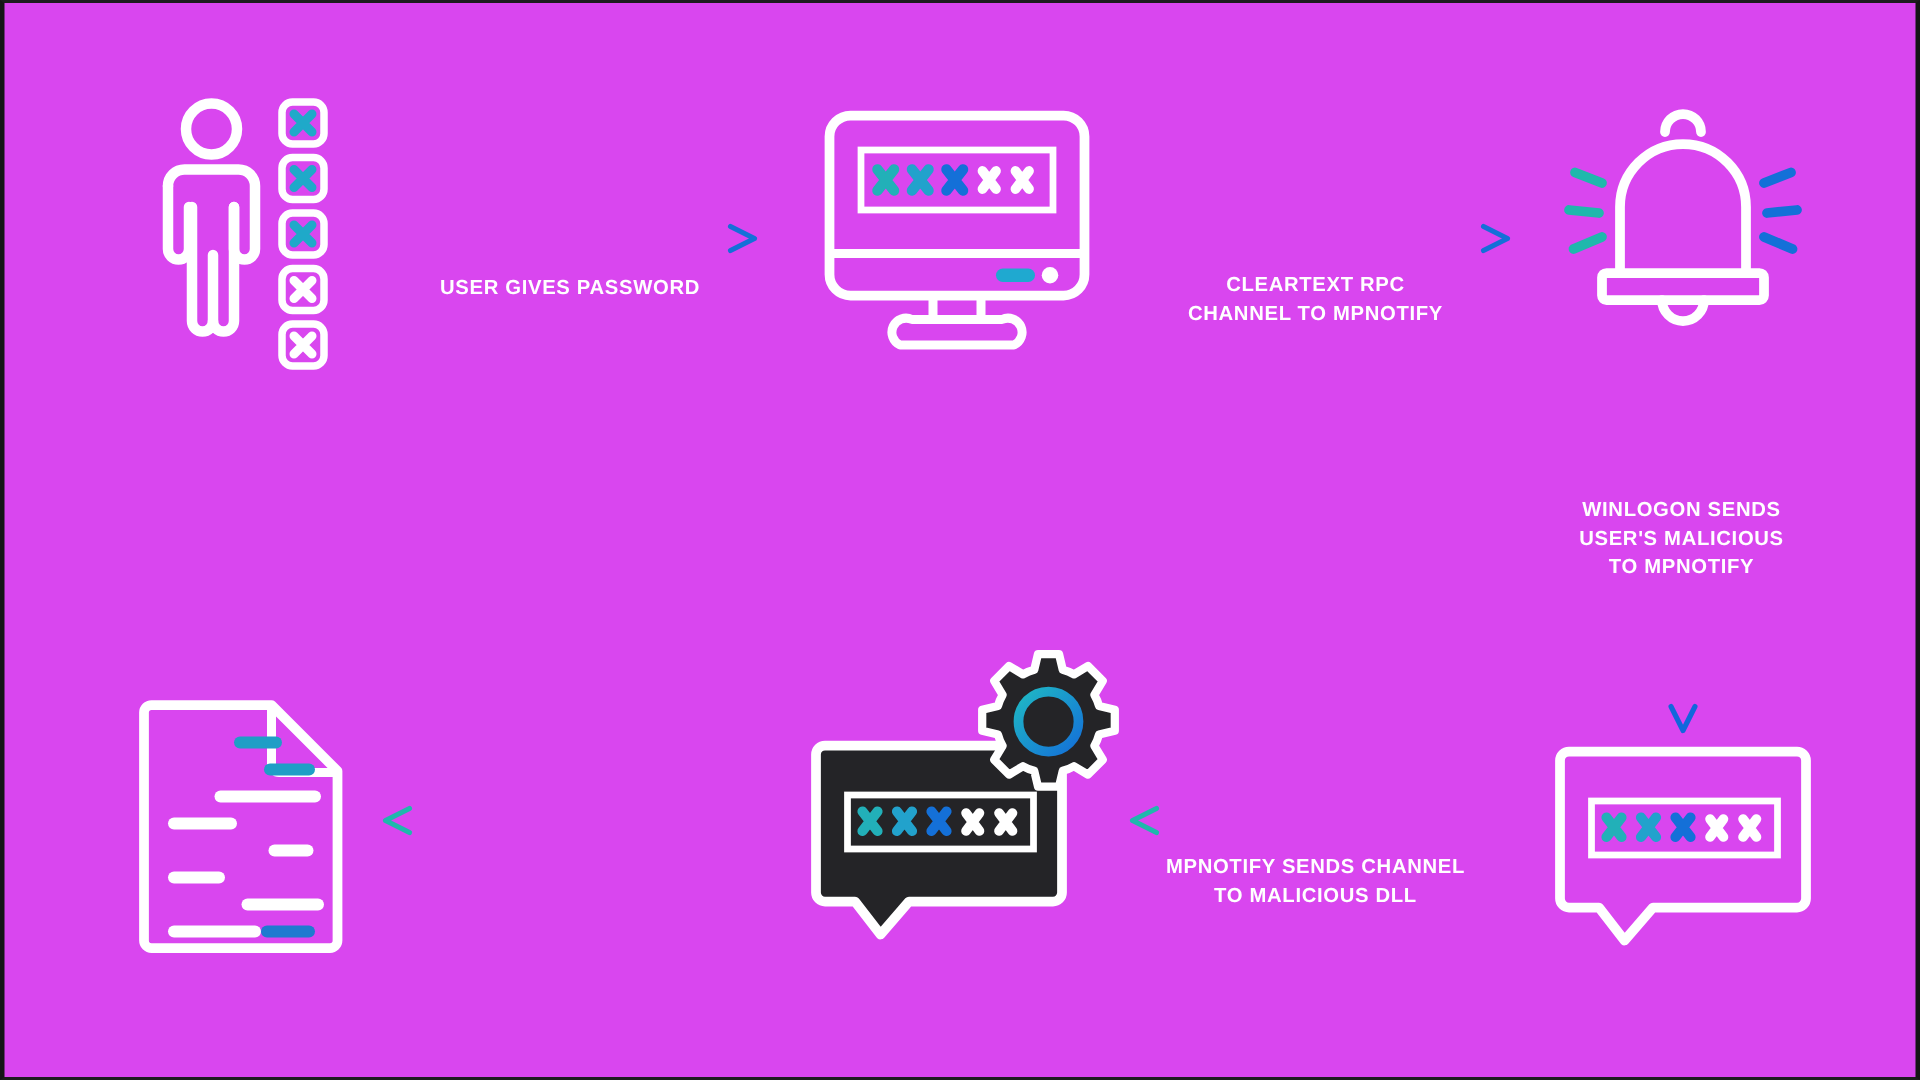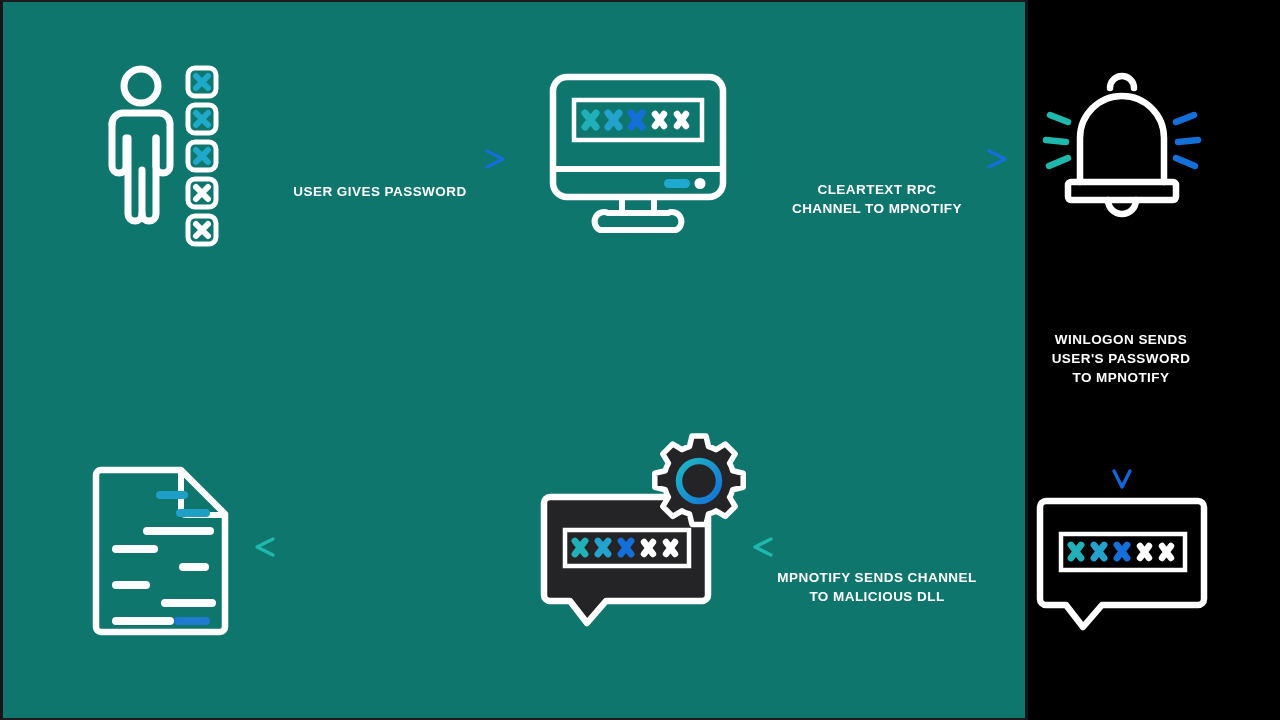--- a/index.html
+++ b/index.html
@@ -1,18 +1,18 @@
 <!DOCTYPE html>
 <html><head>
 <meta charset="utf-8">
 <style>
   html,body{margin:0;padding:0;background:#000;}
   body{width:1280px;height:720px;overflow:hidden;
        font-family:"Liberation Sans","DejaVu Sans",sans-serif;}
-  #stage{position:relative;width:1028px;height:720px;background:#0f766e;
+  #stage{position:relative;width:1280px;height:720px;background:#d946ef;
          box-sizing:border-box;border-left:3px solid #151517;border-right:3px solid #151517;
          border-top:2px solid #1c1c1e;border-bottom:2px solid #1c1c1e;}
   .node{position:absolute;}
   .lbl{position:absolute;color:#ffffff;font-weight:bold;font-size:13.5px;
        letter-spacing:.45px;line-height:19px;text-align:center;white-space:pre-line;}
   svg{display:block;overflow:visible;}
 </style>
 </head>
 <body>
 
@@ -141,21 +141,21 @@
       </g>
     </svg>
   </div>
 
   <div class="node" style="left:1110px;top:235px;">
     <svg width="18" height="80" viewBox="0 0 18 80">
       <path d="M9 0 V78" stroke="url(#gradV)" stroke-width="3.4" fill="none"></path>
     </svg>
   </div>
   <div class="lbl" style="left:1022px;top:328px;width:192px;">WINLOGON SENDS
-USER'S PASSWORD
+USER'S MALICIOUS
 TO MPNOTIFY</div>
   <div class="node" style="left:1110px;top:395px;">
     <svg width="18" height="92" viewBox="0 0 18 92">
       <path d="M9 0 V80" stroke="url(#gradV2)" stroke-width="3.4" fill="none"></path>
       <path d="M1 74 L9 90 L17 74" stroke="#1167dc" stroke-width="3.4" fill="none" stroke-linecap="round" stroke-linejoin="round"></path>
     </svg>
   </div>
 
   <div class="node" style="left:1030px;top:492px;">
     <svg width="178" height="140" viewBox="0 0 178 140">

